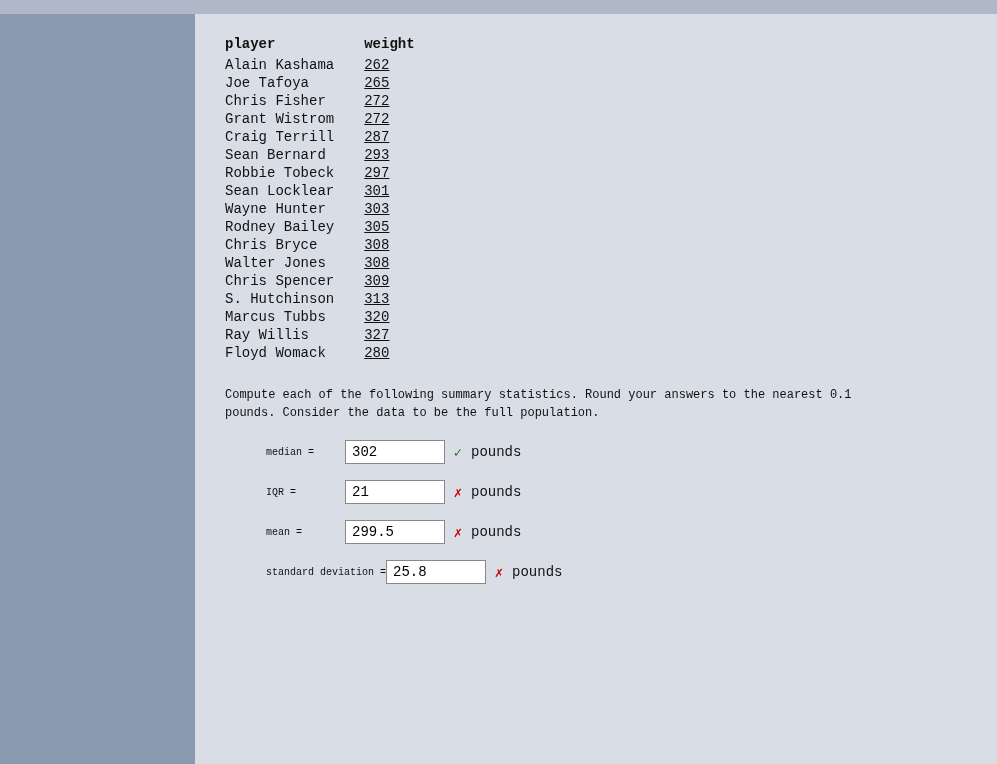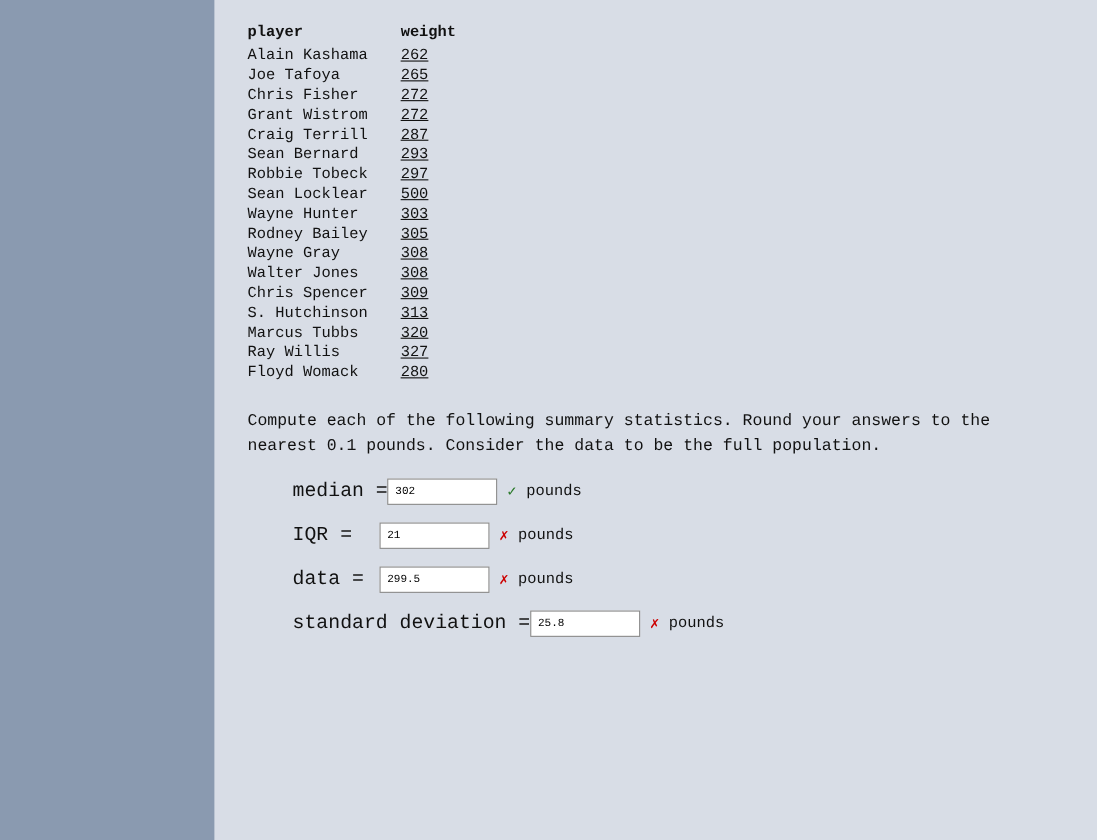--- a/index.html
+++ b/index.html
@@ -12,20 +12,21 @@
       display: flex;
       align-items: flex-start;
       justify-content: center;
       overflow: hidden;
     }
 
     .page-container {
       display: flex;
       width: 997px;
       height: 676px;
+      margin-top: 14px;
     }
 
     .left-sidebar {
       width: 195px;
       height: 764px;
       background: #8a9ab0;
       flex-shrink: 0;
     }
 
     .main-content {
@@ -60,47 +61,47 @@
       white-space: nowrap;
     }
 
     table td.weight-col {
       text-align: left;
       padding-left: 0;
       text-decoration: underline;
     }
 
     .instructions {
-      font-size: 15px;
+      font-size: 12px;
       color: #111;
       margin-bottom: 18px;
       max-width: 680px;
       line-height: 1.5;
     }
 
     .stat-row {
       display: flex;
       align-items: center;
       margin-bottom: 16px;
       font-size: 14px;
       color: #111;
     }
 
     .stat-label {
       min-width: 120px;
-      font-size: 18px;
+      font-size: 10px;
       padding-left: 41px;
     }
 
     .stat-input {
       border: 1px solid #888;
       background: #fff;
       padding: 2px 6px;
       font-family: 'Courier New', Courier, monospace;
-      font-size: 10px;
+      font-size: 14px;
       width: 100px;
       height: 24px;
     }
 
     .stat-status {
       margin-left: 4px;
       font-size: 14px;
       width: 18px;
       text-align: center;
     }
@@ -159,32 +160,32 @@
             <tr>
               <td>Sean Bernard</td>
               <td class="weight-col">293</td>
             </tr>
             <tr>
               <td>Robbie Tobeck</td>
               <td class="weight-col">297</td>
             </tr>
             <tr>
               <td>Sean Locklear</td>
-              <td class="weight-col">500</td>
+              <td class="weight-col">301</td>
             </tr>
             <tr>
               <td>Wayne Hunter</td>
               <td class="weight-col">303</td>
             </tr>
             <tr>
               <td>Rodney Bailey</td>
               <td class="weight-col">305</td>
             </tr>
             <tr>
-              <td>Wayne Gray</td>
+              <td>Chris Bryce</td>
               <td class="weight-col">308</td>
             </tr>
             <tr>
               <td>Walter Jones</td>
               <td class="weight-col">308</td>
             </tr>
             <tr>
               <td>Chris Spencer</td>
               <td class="weight-col">309</td>
             </tr>
@@ -220,21 +221,21 @@
       </div>
 
       <div class="stat-row">
         <span class="stat-label">IQR =</span>
         <input class="stat-input" type="text" value="21" style="">
         <span class="stat-status incorrect">✗</span>
         <span class="stat-unit">pounds</span>
       </div>
 
       <div class="stat-row">
-        <span class="stat-label">data =</span>
+        <span class="stat-label">mean =</span>
         <input class="stat-input" type="text" value="299.5" style="">
         <span class="stat-status incorrect">✗</span>
         <span class="stat-unit">pounds</span>
       </div>
 
       <div class="stat-row">
         <span class="stat-label">standard deviation =</span>
         <input class="stat-input" type="text" value="25.8" style="">
         <span class="stat-status incorrect">✗</span>
         <span class="stat-unit">pounds</span>

